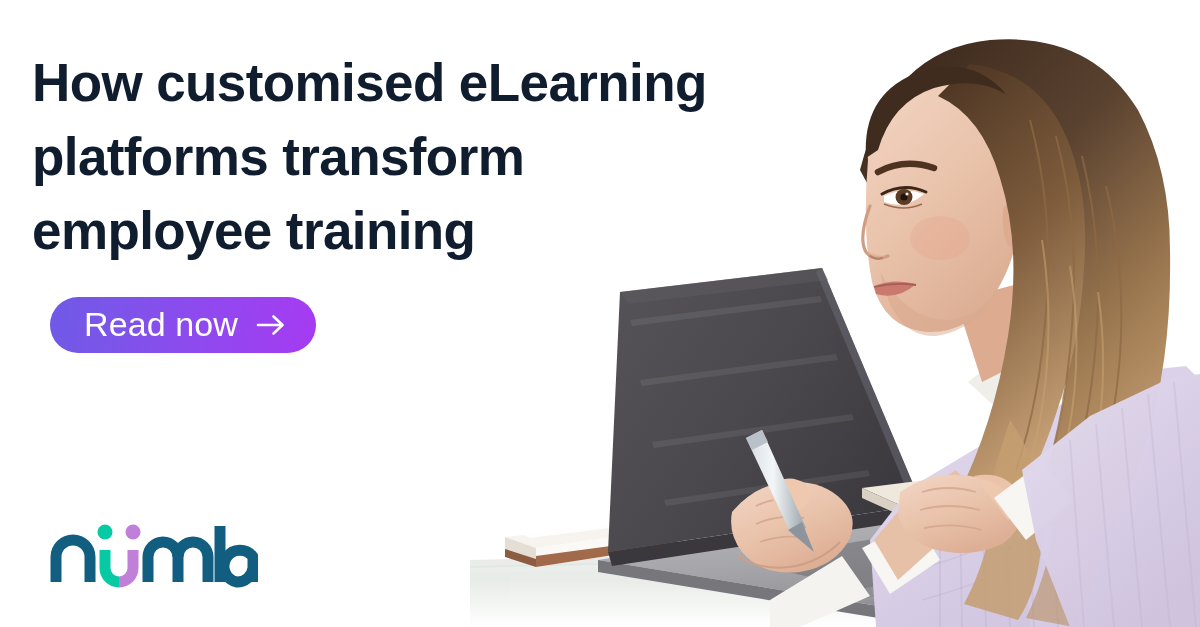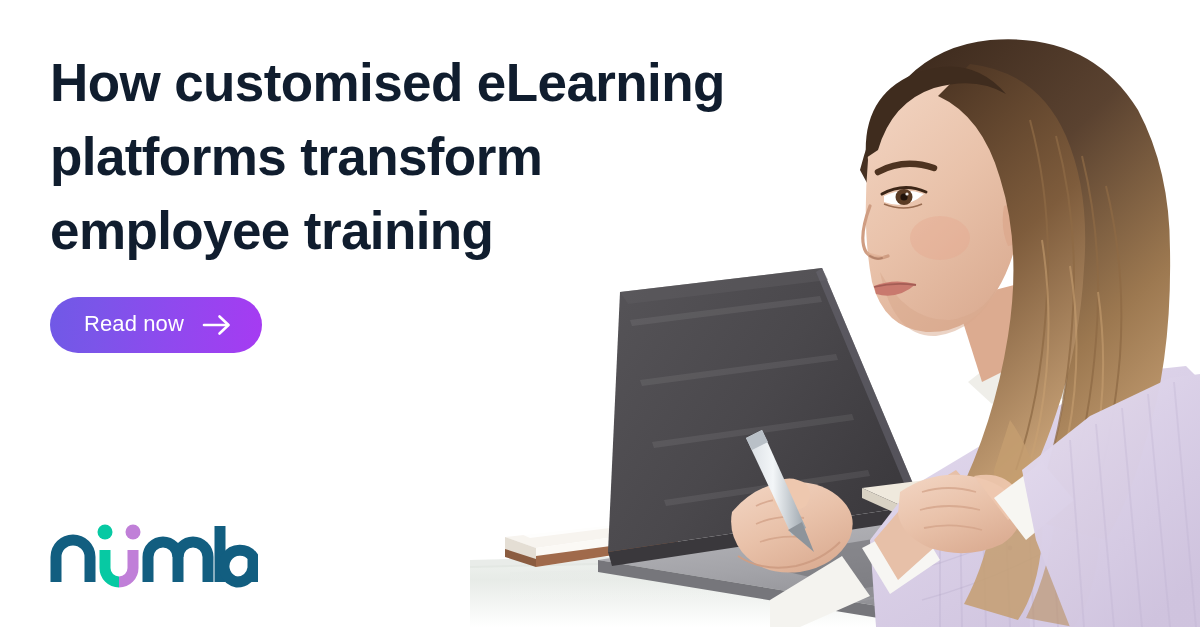--- a/index.html
+++ b/index.html
@@ -5,21 +5,21 @@
   * { margin:0; padding:0; box-sizing:border-box; }
   html,body { width:1200px; height:627px; overflow:hidden; }
   body {
     background:#ffffff;
     font-family:"Liberation Sans", sans-serif;
     position:relative;
   }
   .banner { position:relative; width:1200px; height:627px; background:#fff; overflow:hidden; }
 
   
-  .left-col { position:absolute; left:50px; top:46px; width:760px; z-index:5; }
+  .left-col { position:absolute; left:32px; top:46px; width:760px; z-index:5; }
 
   .headline {
     color:#101d2e;
     font-size:53px;
     font-weight:700;
     line-height:74px;
     letter-spacing:-0.6px;
     font-stretch:condensed;
     white-space:pre-line;
     text-rendering:optimizeLegibility;
@@ -30,21 +30,21 @@
     display:inline-flex;
     align-items:center;
     gap:18px;
     height:56px;
     padding:0 30px 0 34px;
     border:none;
     border-radius:28px;
     background:linear-gradient(95deg,#7059e6 0%,#7b55e9 22%,#8e4aee 55%,#a63bf2 100%);
     color:#ffffff;
     font-family:"Liberation Sans", sans-serif;
-    font-size:22px;
+    font-size:34px;
     font-weight:400;
     letter-spacing:0.1px;
     cursor:pointer;
     line-height:1;
   }
   .cta-label { position:relative; top:-1px; }
   .cta-arrow { display:flex; align-items:center; }
 
   
   .logo { position:absolute; left:48px; top:516px; z-index:6; }

